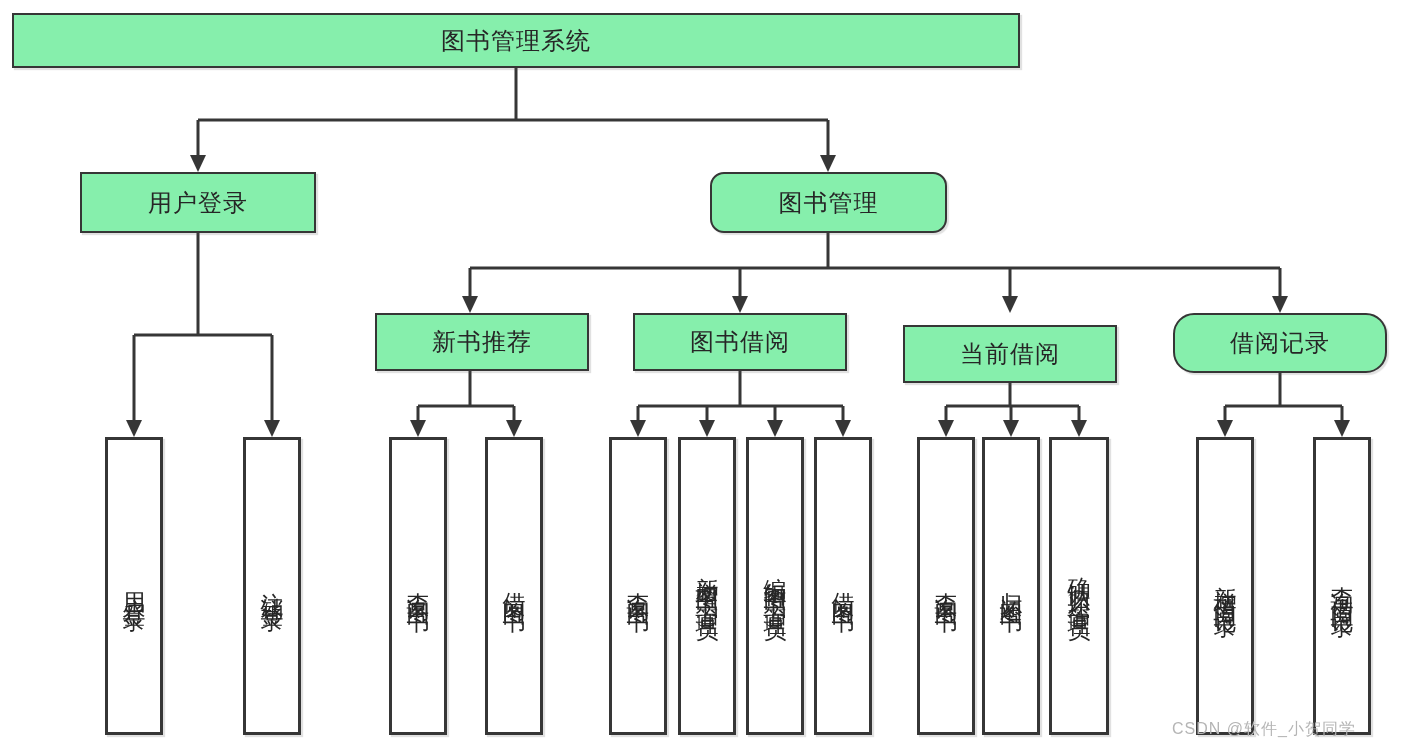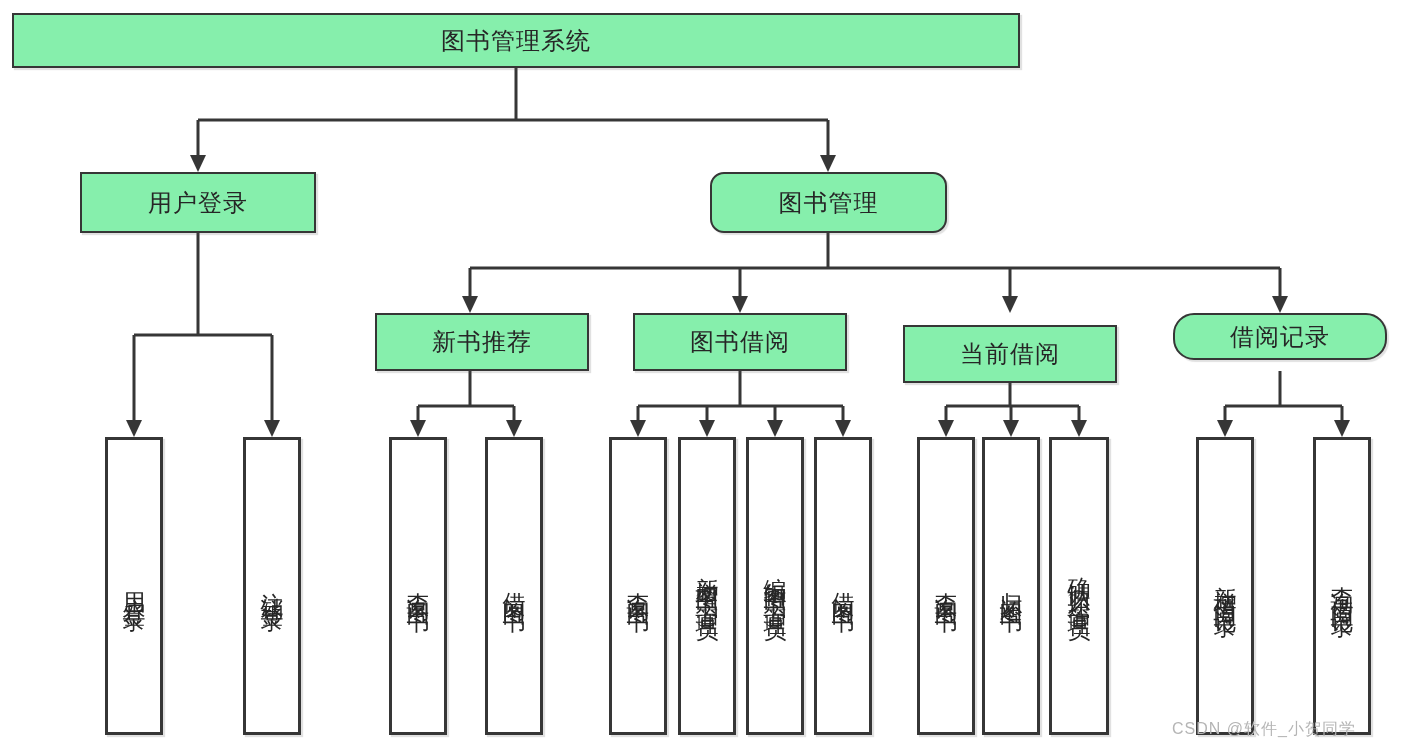--- a/index.html
+++ b/index.html
@@ -102,21 +102,21 @@
   </svg>
 
   <div class="hbox" style="left:12px;top:13px;width:1008px;height:55px;">图书管理系统</div>
 
   <div class="hbox" style="left:80px;top:172px;width:236px;height:61px;">用户登录</div>
   <div class="hbox" style="left:710px;top:172px;width:237px;height:61px;border-radius:14px;">图书管理</div>
 
   <div class="hbox" style="left:363px;top:313px;width:214px;height:58px;margin-left:12px;">新书推荐</div>
   <div class="hbox" style="left:633px;top:313px;width:214px;height:58px;">图书借阅</div>
   <div class="hbox" style="left:903px;top:313px;width:214px;height:58px;margin-top:12px;">当前借阅</div>
-  <div class="hbox" style="left:1173px;top:313px;width:214px;height:47px;border-radius:21px;">借阅记录</div>
+  <div class="hbox" style="left:1173px;top:313px;width:214px;height:60px;border-radius:21px;">借阅记录</div>
 
   <div class="vbox" style="left:105px;width:58px;">用户登录</div>
   <div class="vbox" style="left:243px;width:58px;">注销登录</div>
 
   <div class="vbox" style="left:389px;width:58px;">查询图书</div>
   <div class="vbox" style="left:485px;width:58px;">借阅图书</div>
 
   <div class="vbox" style="left:609px;width:58px;">查询图书</div>
   <div class="vbox" style="left:678px;width:58px;">新增图书（管理员）</div>
   <div class="vbox" style="left:746px;width:58px;">编辑图书（管理员）</div>

